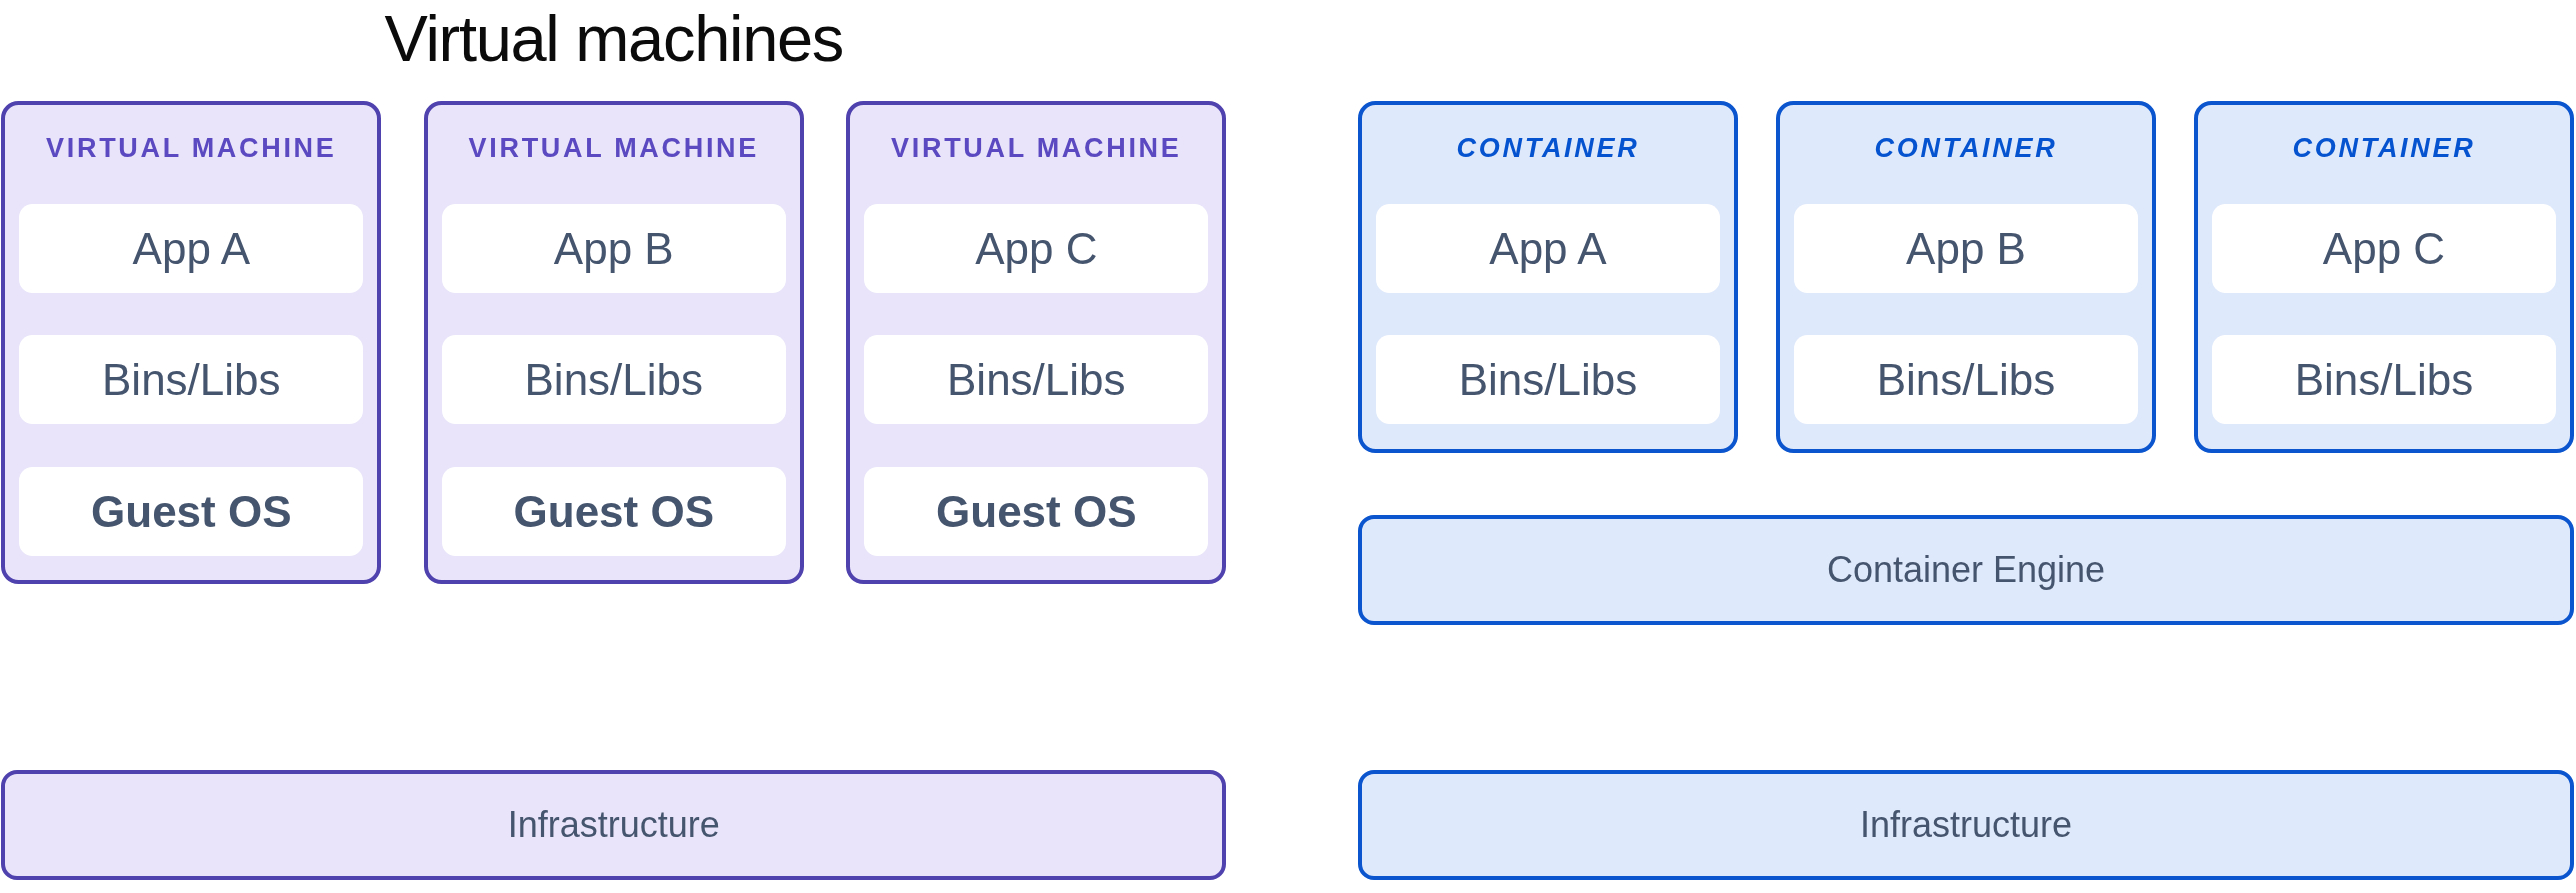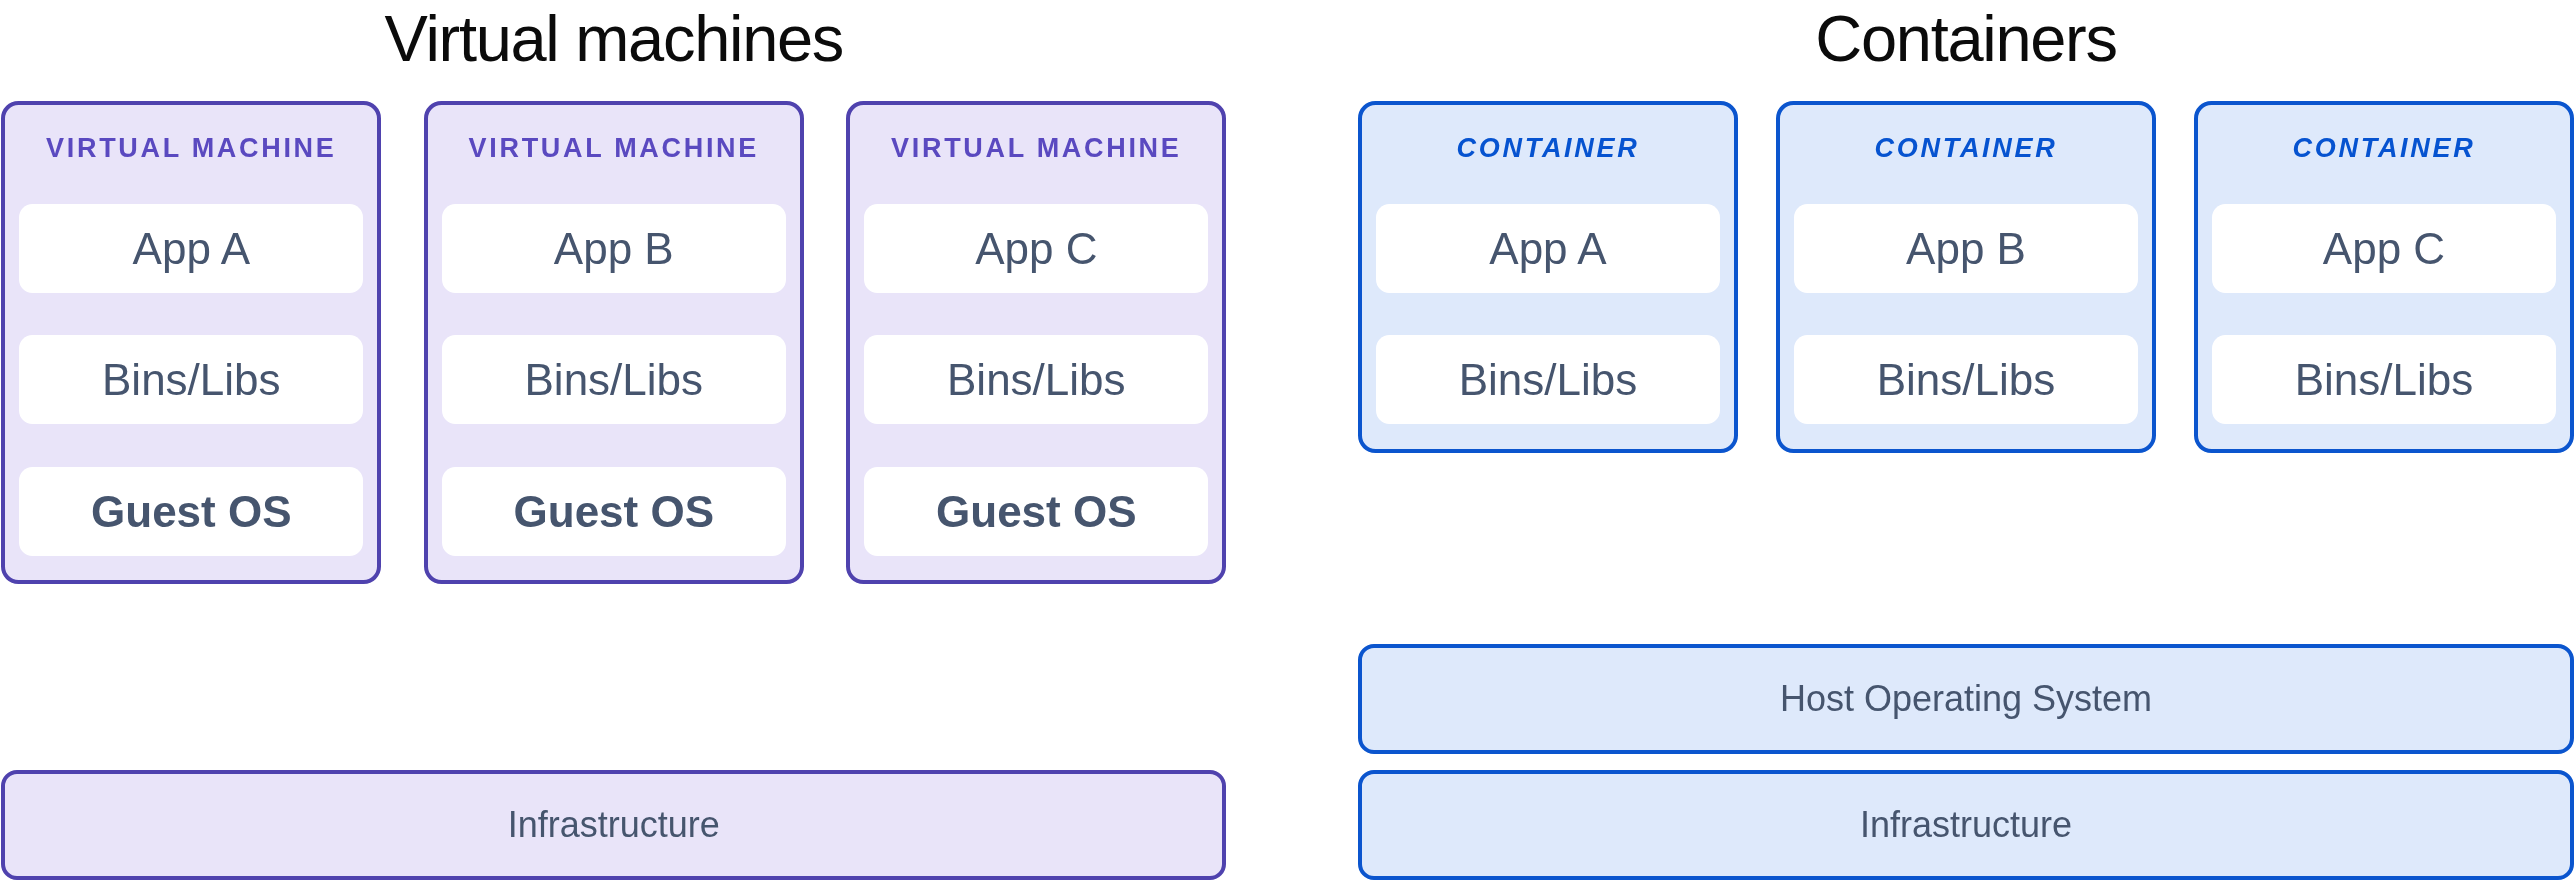--- a/index.html
+++ b/index.html
@@ -98,38 +98,37 @@
         <div class="box b1">App C</div>
         <div class="box b2">Bins/Libs</div>
         <div class="box b3">Guest OS</div>
       </div>
     </div>
 
     <div class="bar purple r3">Infrastructure</div>
   </div>
 
   <div class="col" id="right-col">
-    <div class="big-title">Containers</div>
 
     <div class="cards">
       <div class="card ct">
         <div class="card-label">CONTAINER</div>
         <div class="box b1">App A</div>
         <div class="box b2">Bins/Libs</div>
       </div>
       <div class="card ct">
         <div class="card-label">CONTAINER</div>
         <div class="box b1">App B</div>
         <div class="box b2">Bins/Libs</div>
       </div>
       <div class="card ct">
         <div class="card-label">CONTAINER</div>
         <div class="box b1">App C</div>
         <div class="box b2">Bins/Libs</div>
       </div>
     </div>
 
-    <div class="bar blue r2">Host Operating System</div>
+    <div class="bar blue r1">Container Engine</div>
     <div class="bar blue r3">Infrastructure</div>
   </div>
 
 </div>
 
 
 </body></html>

